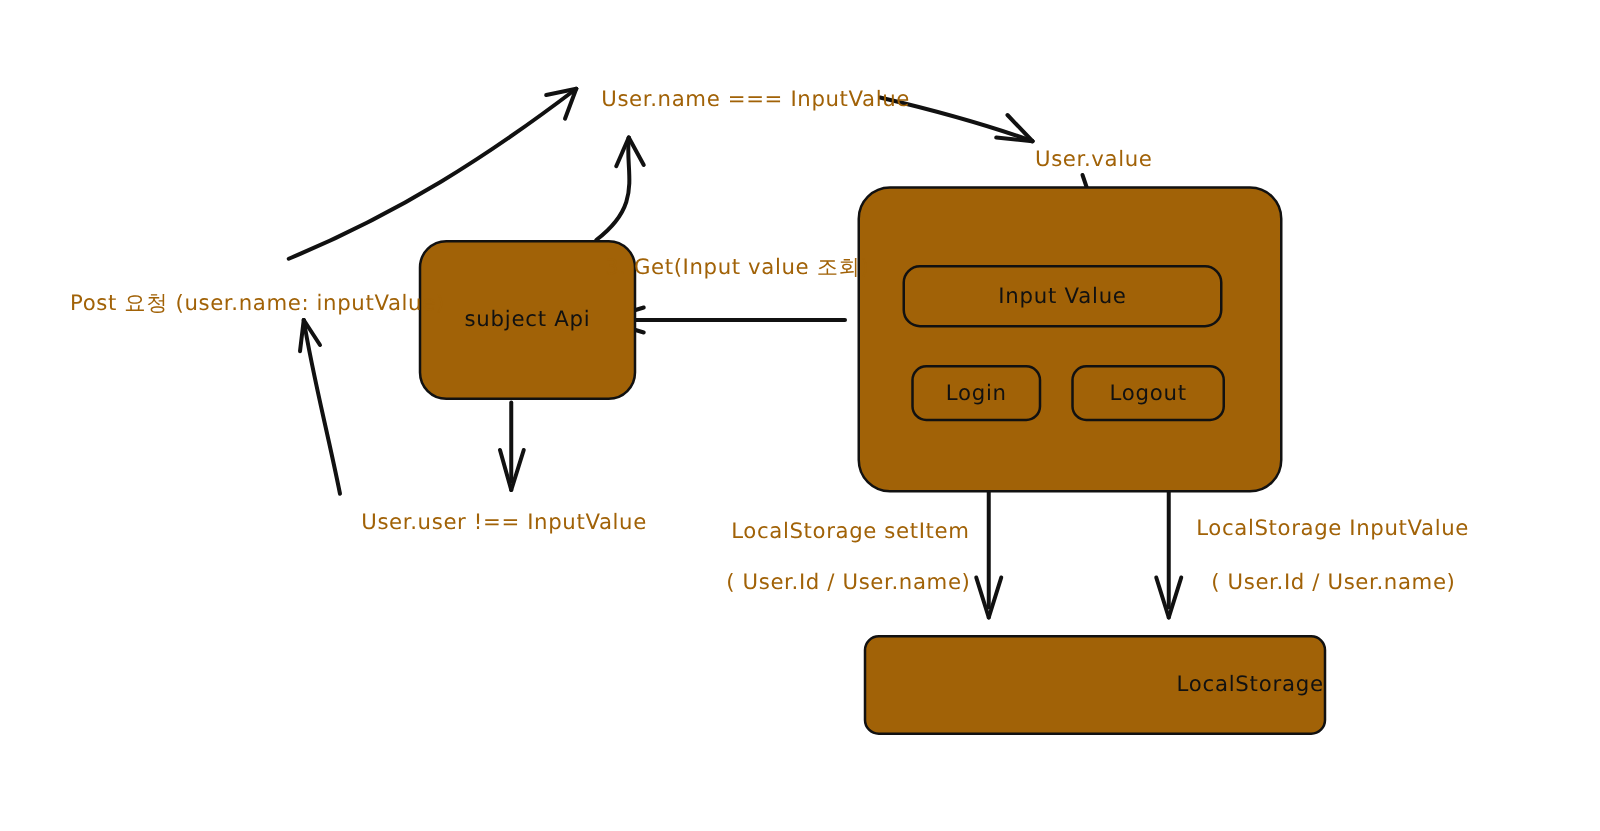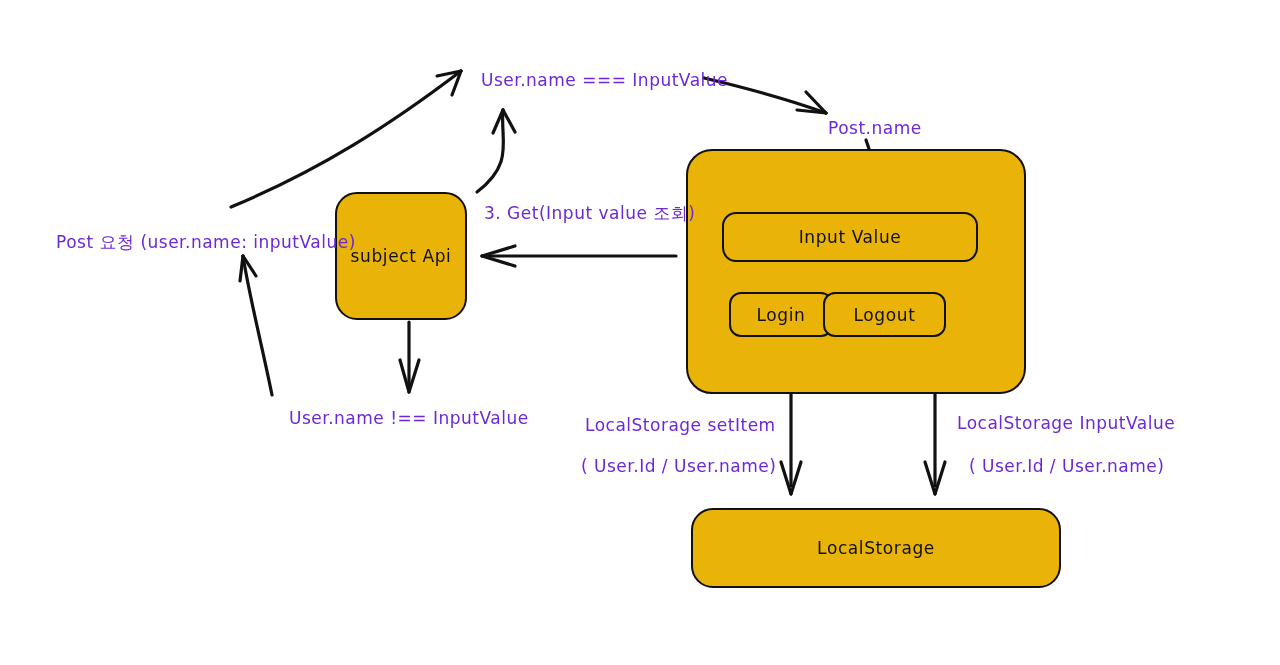--- a/index.html
+++ b/index.html
@@ -20,45 +20,45 @@
     position: absolute;
     left: 0;
     top: 0;
     width: 1280px;
     height: 665px;
     pointer-events: none;
   }
   .node {
     position: absolute;
     box-sizing: border-box;
-    background: #eab308;
+    background: #a16207;
     border: 2.4px solid #111111;
     display: flex;
     align-items: center;
     justify-content: center;
   }
   .node-label {
     font-family: "DejaVu Sans", sans-serif;
     color: #111111;
     letter-spacing: 0.6px;
     white-space: nowrap;
   }
   .panel {
     border-radius: 26px;
     border-width: 2.6px;
     display: block;
   }
   .api-box { border-radius: 22px; }
   .field-box { border-radius: 14px; }
   .btn-box { border-radius: 12px; }
-  .store-box { border-radius: 22px; }
+  .store-box { border-radius: 12px; justify-content: flex-end; }
 
   .edge-label {
     position: absolute;
-    color: #6d28d9;
+    color: #a16207;
     font-family: "DejaVu Sans", sans-serif;
     letter-spacing: 0.5px;
     white-space: nowrap;
   }
   .fs-17 { font-size: 17px; }
 </style>
 </head>
 <body>
 
 <div id="canvas">
@@ -119,52 +119,52 @@
       <path class="ln" d="M791 494 L 801 462"></path>
     </g>
 
     <g>
       <path class="ln" d="M935 358 L 935 486"></path>
       <path class="ln" d="M935 494 L 925 462"></path>
       <path class="ln" d="M935 494 L 945 462"></path>
     </g>
   </svg>
 
-  <div class="node api-box" style="left:335px; top:192px; width:132px; height:128px;">
+  <div class="node api-box" style="left:335px; top:192px; width:174px; height:128px;">
     <span class="node-label fs-17">subject Api</span>
   </div>
 
   <div class="node panel" style="left:686px; top:149px; width:340px; height:245px;">
   </div>
 
   <div class="node field-box" style="left:722px; top:212px; width:256px; height:50px;">
     <span class="node-label fs-17">Input Value</span>
   </div>
 
   <div class="node btn-box" style="left:729px; top:292px; width:104px; height:45px;">
     <span class="node-label fs-17">Login</span>
   </div>
 
-  <div class="node btn-box" style="left:823px; top:292px; width:123px; height:45px;">
+  <div class="node btn-box" style="left:857px; top:292px; width:123px; height:45px;">
     <span class="node-label fs-17">Logout</span>
   </div>
 
   <div class="node store-box" style="left:691px; top:508px; width:370px; height:80px;">
     <span class="node-label fs-17">LocalStorage</span>
   </div>
 
   <div class="edge-label fs-17" style="left:481px; top:70px;">User.name === InputValue</div>
 
   <div class="edge-label fs-17" style="left:56px; top:231px;">Post 요청 (user.name: inputValue)</div>
 
   <div class="edge-label fs-17" style="left:484px; top:202px;">3. Get(Input value 조회)</div>
 
-  <div class="edge-label fs-17" style="left:828px; top:118px;">Post.name</div>
+  <div class="edge-label fs-17" style="left:828px; top:118px;">User.value</div>
 
-  <div class="edge-label fs-17" style="left:289px; top:408px;">User.name !== InputValue</div>
+  <div class="edge-label fs-17" style="left:289px; top:408px;">User.user !== InputValue</div>
 
   <div class="edge-label fs-17" style="left:585px; top:415px;text-align:center;">LocalStorage setItem</div>
 
   <div class="edge-label fs-17" style="left:581px; top:456px;">( User.Id / User.name)</div>
 
   <div class="edge-label fs-17" style="left:957px; top:413px;">LocalStorage InputValue</div>
 
   <div class="edge-label fs-17" style="left:969px; top:456px;">( User.Id / User.name)</div>
 
 </div>

